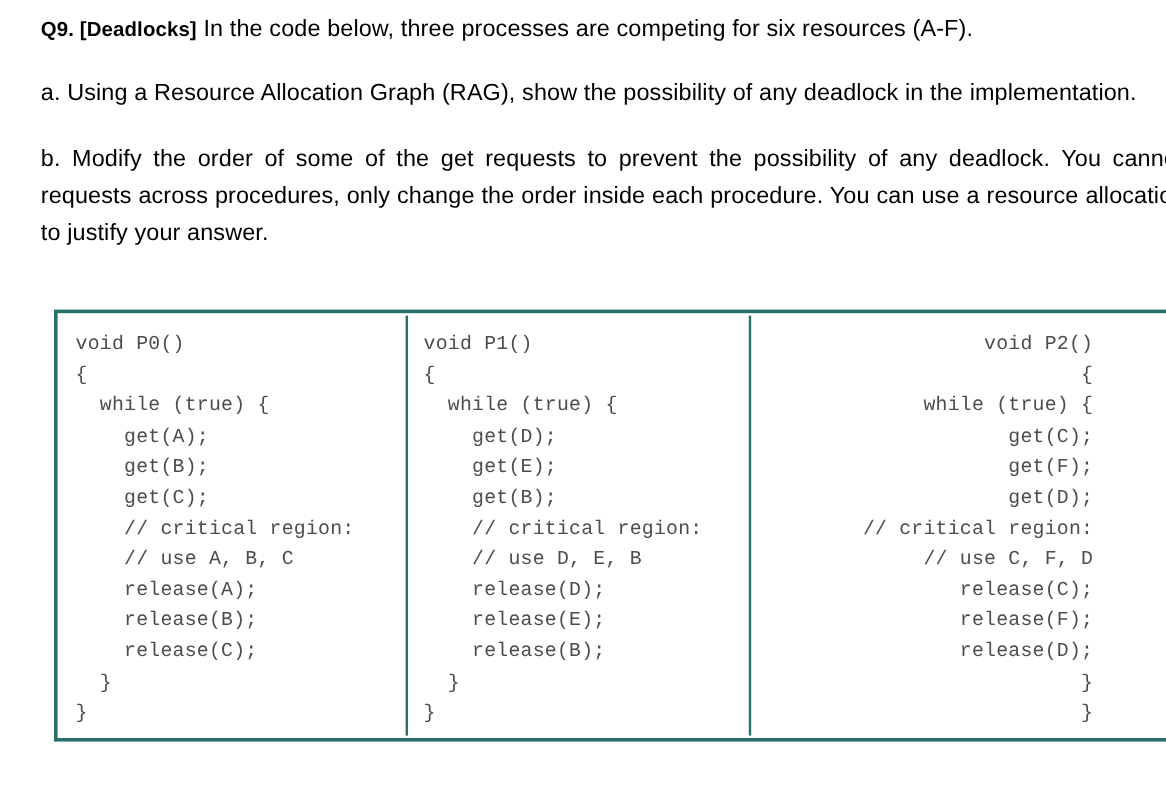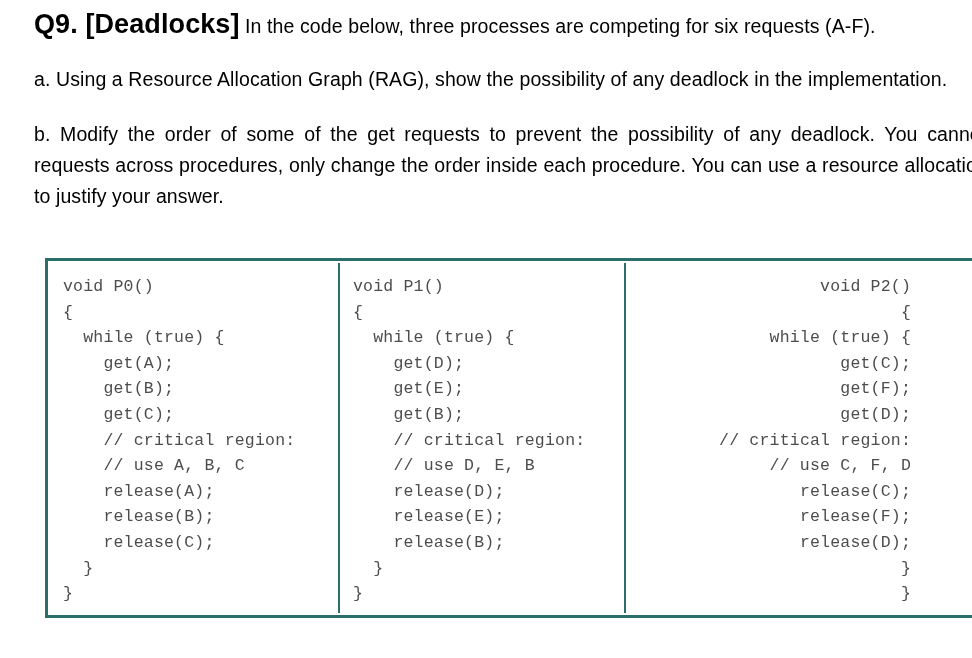--- a/index.html
+++ b/index.html
@@ -35,21 +35,21 @@
 
   p.q-title {
     margin-top: 9px;
     text-align: left;
   }
   p.part-a { margin-top: 22px; }
   p.part-b { margin-top: 24px; }
 
   .q-label {
     font-weight: bold;
-    font-size: 27px;
+    font-size: 17px;
   }
 
   
   .code-table {
     position: absolute;
     left: 45px;
     top: 258px;
     width: 946px;
     height: 360px;
     box-sizing: border-box;
@@ -80,21 +80,21 @@
     color: #4d4d4d;
     letter-spacing: 0.2px;
     white-space: pre;
   }
 </style>
 </head>
 <body>
 
 <div class="prose">
 
-  <p class="para q-title"><span class="q-label">Q9. [Deadlocks]</span><span> In the code below, three processes are competing for six requests (A-F).</span></p>
+  <p class="para q-title"><span class="q-label">Q9. [Deadlocks]</span><span> In the code below, three processes are competing for six resources (A-F).</span></p>
 
   <p class="para part-a">a. Using a Resource Allocation Graph (RAG), show the possibility of any deadlock in the implementation.</p>
 
   <p class="para part-b">b. Modify the order of some of the get requests to prevent the possibility of any deadlock. You cannot move requests across procedures, only change the order inside each procedure. You can use a resource allocation graph to justify your answer.</p>
 
 </div>
 
 <div class="code-table">
   <div class="code-row">
 

